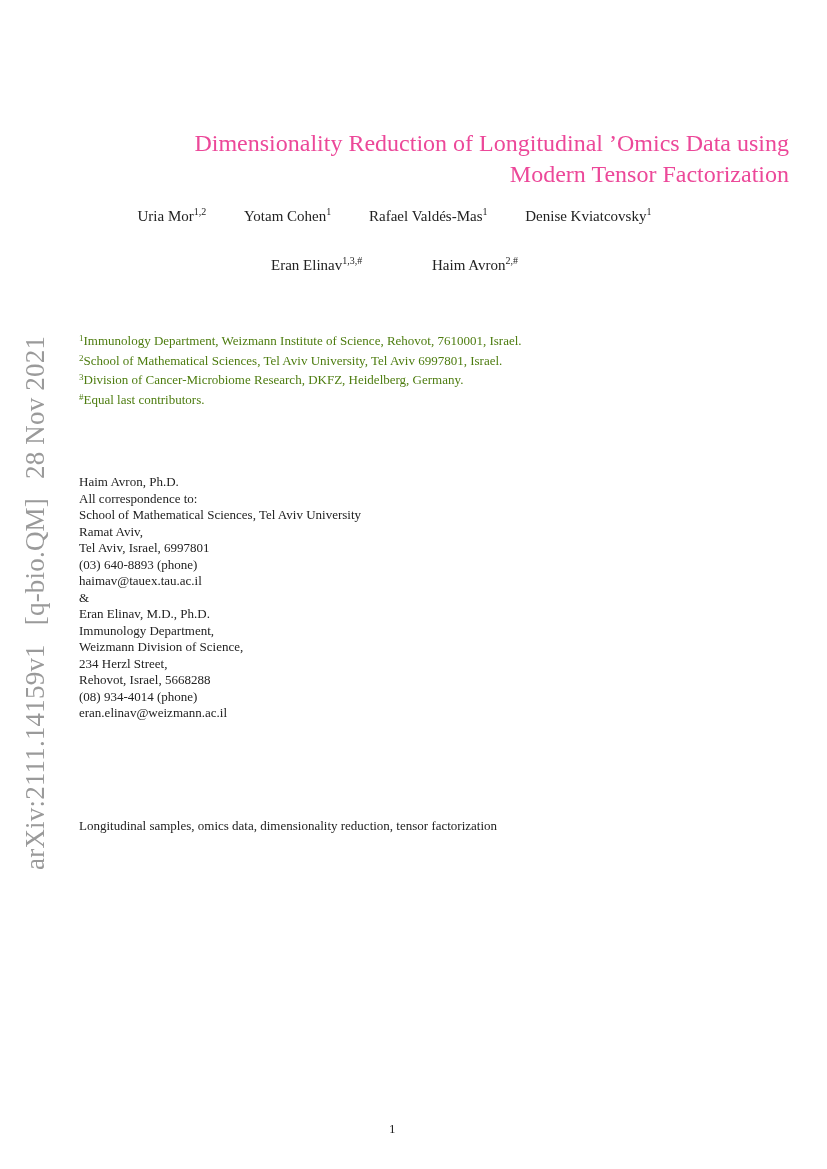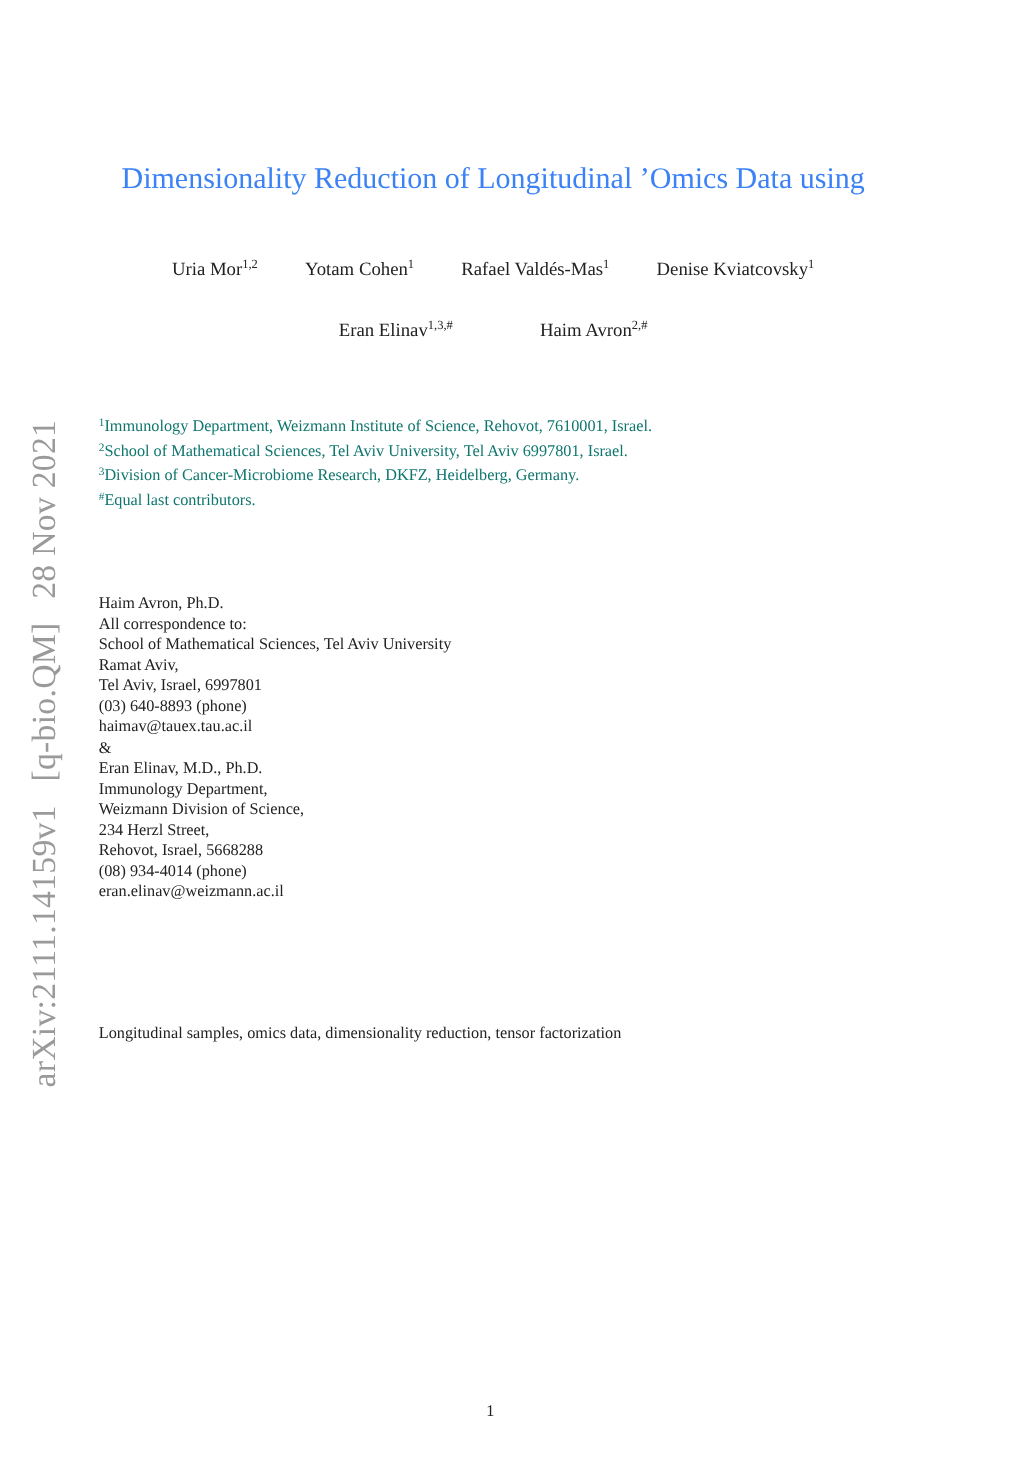--- a/index.html
+++ b/index.html
@@ -1,27 +1,27 @@
 <!DOCTYPE html>
 <html><head>
 <meta charset="utf-8">
 <style>
   html, body { margin: 0; padding: 0; background: #ffffff; }
   body { width: 827px; height: 1169px; position: relative; overflow: hidden;
     font-family: "DejaVu Serif", "Liberation Serif", serif; color: #222; }
-  .title { position: absolute; left: 0; width: 789px; top: 128px; text-align: center;
-    font-family: "Liberation Serif", serif; font-size: 24px; line-height: 31px; color: #3b82f6; }
+  .title { position: absolute; left: 0; width: 789px; top: 128px; text-align: right;
+    font-family: "Liberation Serif", serif; font-size: 24px; line-height: 31px; color: #ec4899; }
   .authors-row { position: absolute; left: 0; width: 789px; text-align: center;
     font-family: "Liberation Serif", serif; font-size: 15px; color: #222; }
   .authors-row1 { top: 206px; }
   .authors-row2 { top: 255px; }
   .author { display: inline-block; margin: 0 17px; }
   .author sup { font-size: 10px; vertical-align: 6px; }
   .affils { position: absolute; left: 79px; top: 330px;
-    font-family: "Liberation Serif", serif; font-size: 13px; line-height: 16.5px; color: #0f766e; }
+    font-family: "Liberation Serif", serif; font-size: 13px; line-height: 16.5px; color: #4d7c0f; }
   .affils sup { font-size: 9px; vertical-align: 4px; }
   .corr { position: absolute; left: 79px; top: 474px;
     font-family: "Liberation Serif", serif; font-size: 13px; line-height: 16.5px; color: #222; }
   .kw { position: absolute; left: 79px; top: 818px;
     font-family: "Liberation Serif", serif; font-size: 13px; line-height: 16.5px; color: #222; }
   .line { white-space: nowrap; }
   .arxiv { position: absolute; left: 20px; top: 870px; transform-origin: 0 0;
     transform: rotate(-90deg); white-space: nowrap;
     font-family: "Liberation Serif", serif; font-size: 27px; color: #9a9a9a; letter-spacing: 0.2px; }
   .arxiv span { margin-right: 12px; }
@@ -32,20 +32,21 @@
 <body>
 
 <div class="arxiv">
   <span>arXiv:2111.14159v1</span>
   <span>[q-bio.QM]</span>
   <span>28 Nov 2021</span>
 </div>
 
 <div class="title">
   <div>Dimensionality Reduction of Longitudinal ’Omics Data using</div>
+  <div>Modern Tensor Factorization</div>
 </div>
 
 <div class="authors-row authors-row1">
   <span class="author"><span>Uria Mor</span><sup>1,2</sup></span>
   <span class="author"><span>Yotam Cohen</span><sup>1</sup></span>
   <span class="author"><span>Rafael Valdés-Mas</span><sup>1</sup></span>
   <span class="author"><span>Denise Kviatcovsky</span><sup>1</sup></span>
 </div>
 <div class="authors-row authors-row2">
   <span class="author" style="margin-right:36px"><span>Eran Elinav</span><sup>1,3,#</sup></span>

